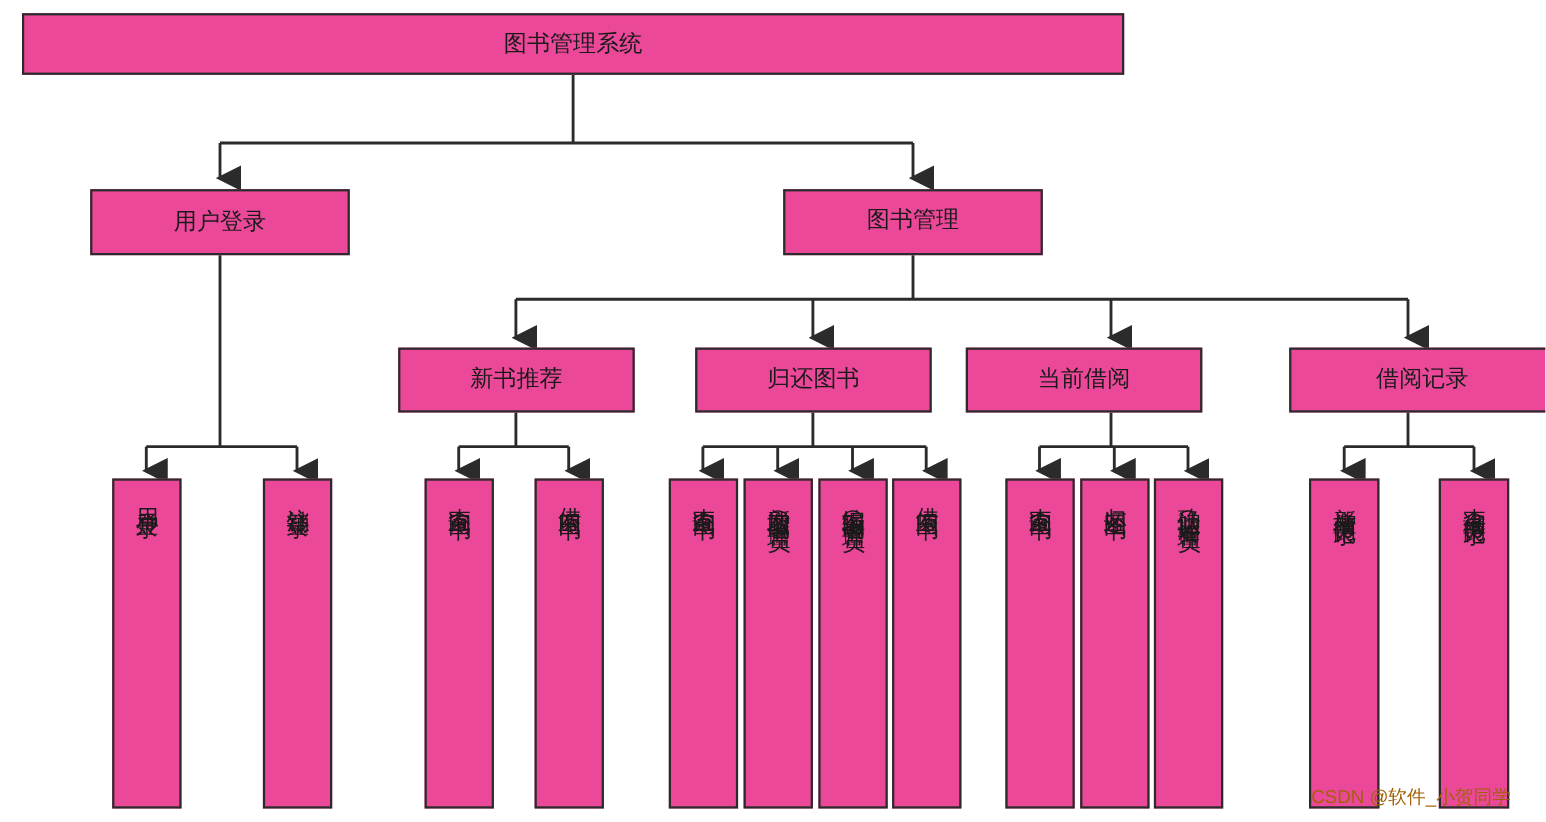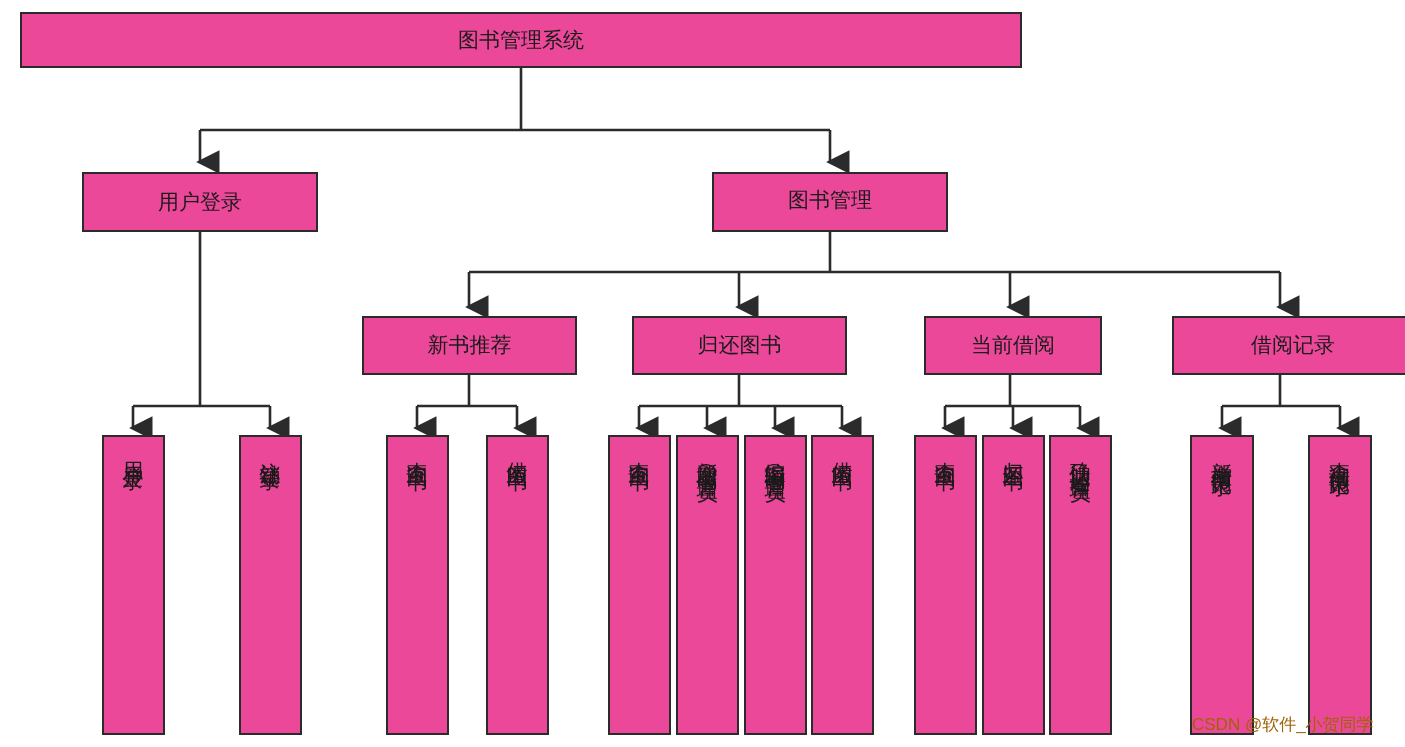--- a/index.html
+++ b/index.html
@@ -129,21 +129,21 @@
   <div class="node horizontal" style="left:712px; top:172px; width:236px; height:60px;font-family:Liberation Mono, monospace;">
     <span class="label">图书管理</span>
   </div>
 
   <div class="node horizontal" style="left:362px; top:316px; width:215px; height:59px;">
     <span class="label">新书推荐</span>
   </div>
   <div class="node horizontal" style="left:632px; top:316px; width:215px; height:59px;">
     <span class="label">归还图书</span>
   </div>
-  <div class="node horizontal" style="left:924px; top:316px; width:178px; height:59px;">
+  <div class="node horizontal" style="left:878px; top:316px; width:215px; height:59px;">
     <span class="label">当前借阅</span>
   </div>
   <div class="node horizontal" style="left:1172px; top:316px; width:242px; height:59px;">
     <span class="label">借阅记录</span>
   </div>
 
   <div class="node vertical" style="left:102px; top:435px; width:63px; height:300px;">
     <span class="label">用户登录</span>
   </div>
   <div class="node vertical" style="left:239px; top:435px; width:63px; height:300px;">

